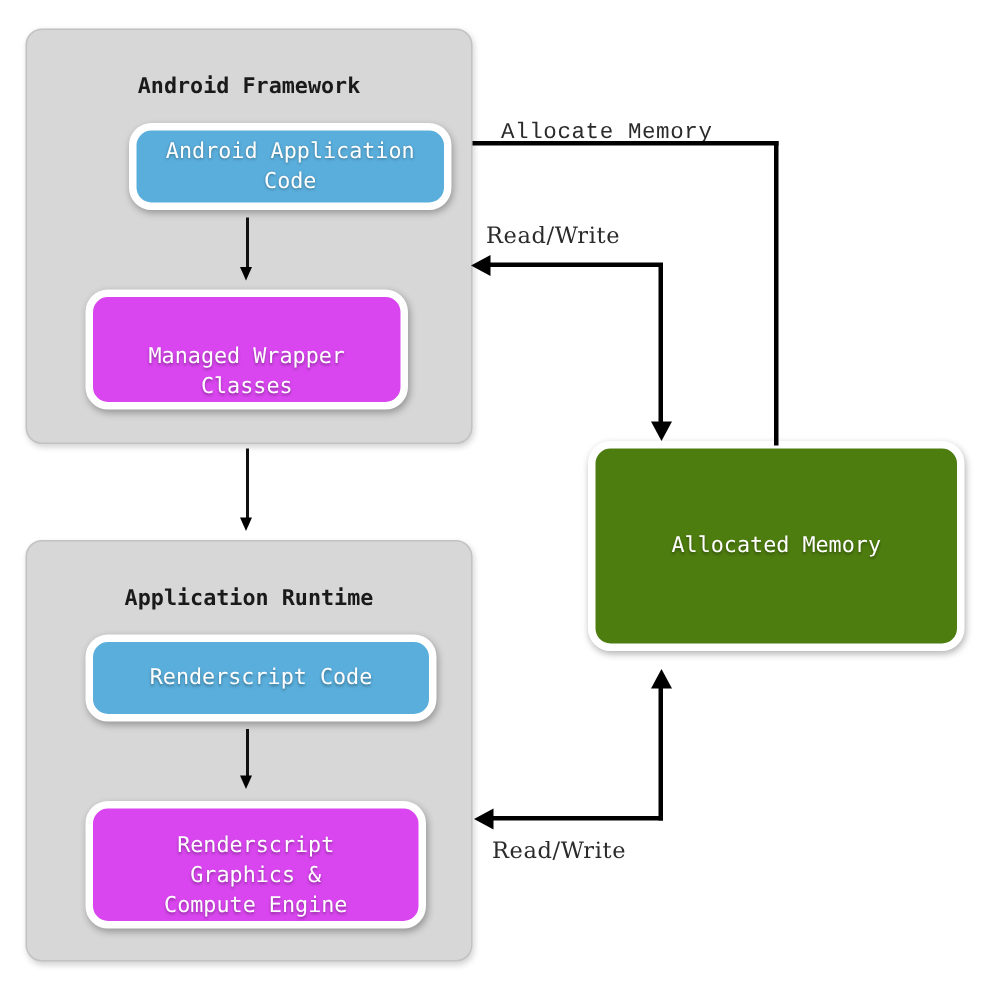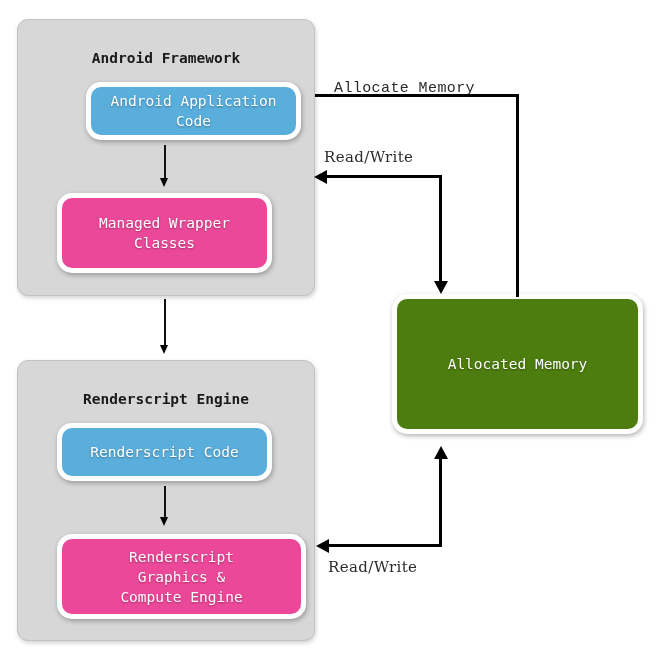--- a/index.html
+++ b/index.html
@@ -44,21 +44,21 @@
     text-align:center;
     color:#ffffff;
     font-family:"DejaVu Sans Mono","Liberation Mono",monospace;
     font-size:14.5px;
     line-height:1.38;
     text-shadow:0 1px 2px rgba(0,0,0,0.35);
     box-shadow:1px 2px 5px rgba(0,0,0,0.30);
     white-space:pre;
   }
   .node.blue{background:#5aaedb;}
-  .node.green{background:#ec4899;}
+  .node.green{background:#d946ef;align-items:flex-end;}
   .node.gold{background:#4d7c0f;}
   .node-label{display:block;}
 
   
   .ln{position:absolute;background:#000000;}
   .ln.h{height:3px;}
   .ln.v{width:3px;}
   .ln.thin{background:#111111;}
   .ln.v.thin{width:1.6px;}
 
@@ -113,28 +113,28 @@
 Classes</span>
   </div>
 
   <div class="ln v thin" style="left:164px;top:145px;height:35px;"></div>
   <div class="arrow down small" style="left:159.5px;top:178px;"></div>
 
   <div class="ln v thin" style="left:164px;top:299px;height:48px;"></div>
   <div class="arrow down small" style="left:159.5px;top:345px;"></div>
 
   <div class="group" style="left:17px;top:360px;width:298px;height:281px;">
-    <div class="group-title" style="top:30px;">Renderscript Engine</div>
+    <div class="group-title" style="top:30px;">Application Runtime</div>
   </div>
 
-  <div class="node blue" style="left:57px;top:423px;width:215px;height:58px;text-align:center;">
+  <div class="node blue" style="left:57px;top:423px;width:234px;height:58px;text-align:center;">
     <span class="node-label">Renderscript Code</span>
   </div>
 
-  <div class="node green" style="left:57px;top:534px;width:249px;height:85px;">
+  <div class="node green" style="left:57px;top:534px;width:227px;height:85px;">
     <span class="node-label">Renderscript
 Graphics &amp;
 Compute Engine</span>
   </div>
 
   <div class="ln v thin" style="left:164px;top:486px;height:33px;"></div>
   <div class="arrow down small" style="left:159.5px;top:517px;"></div>
 
   <div class="node gold" style="left:392px;top:294px;width:251px;height:140px;">
     <span class="node-label">Allocated Memory</span>

